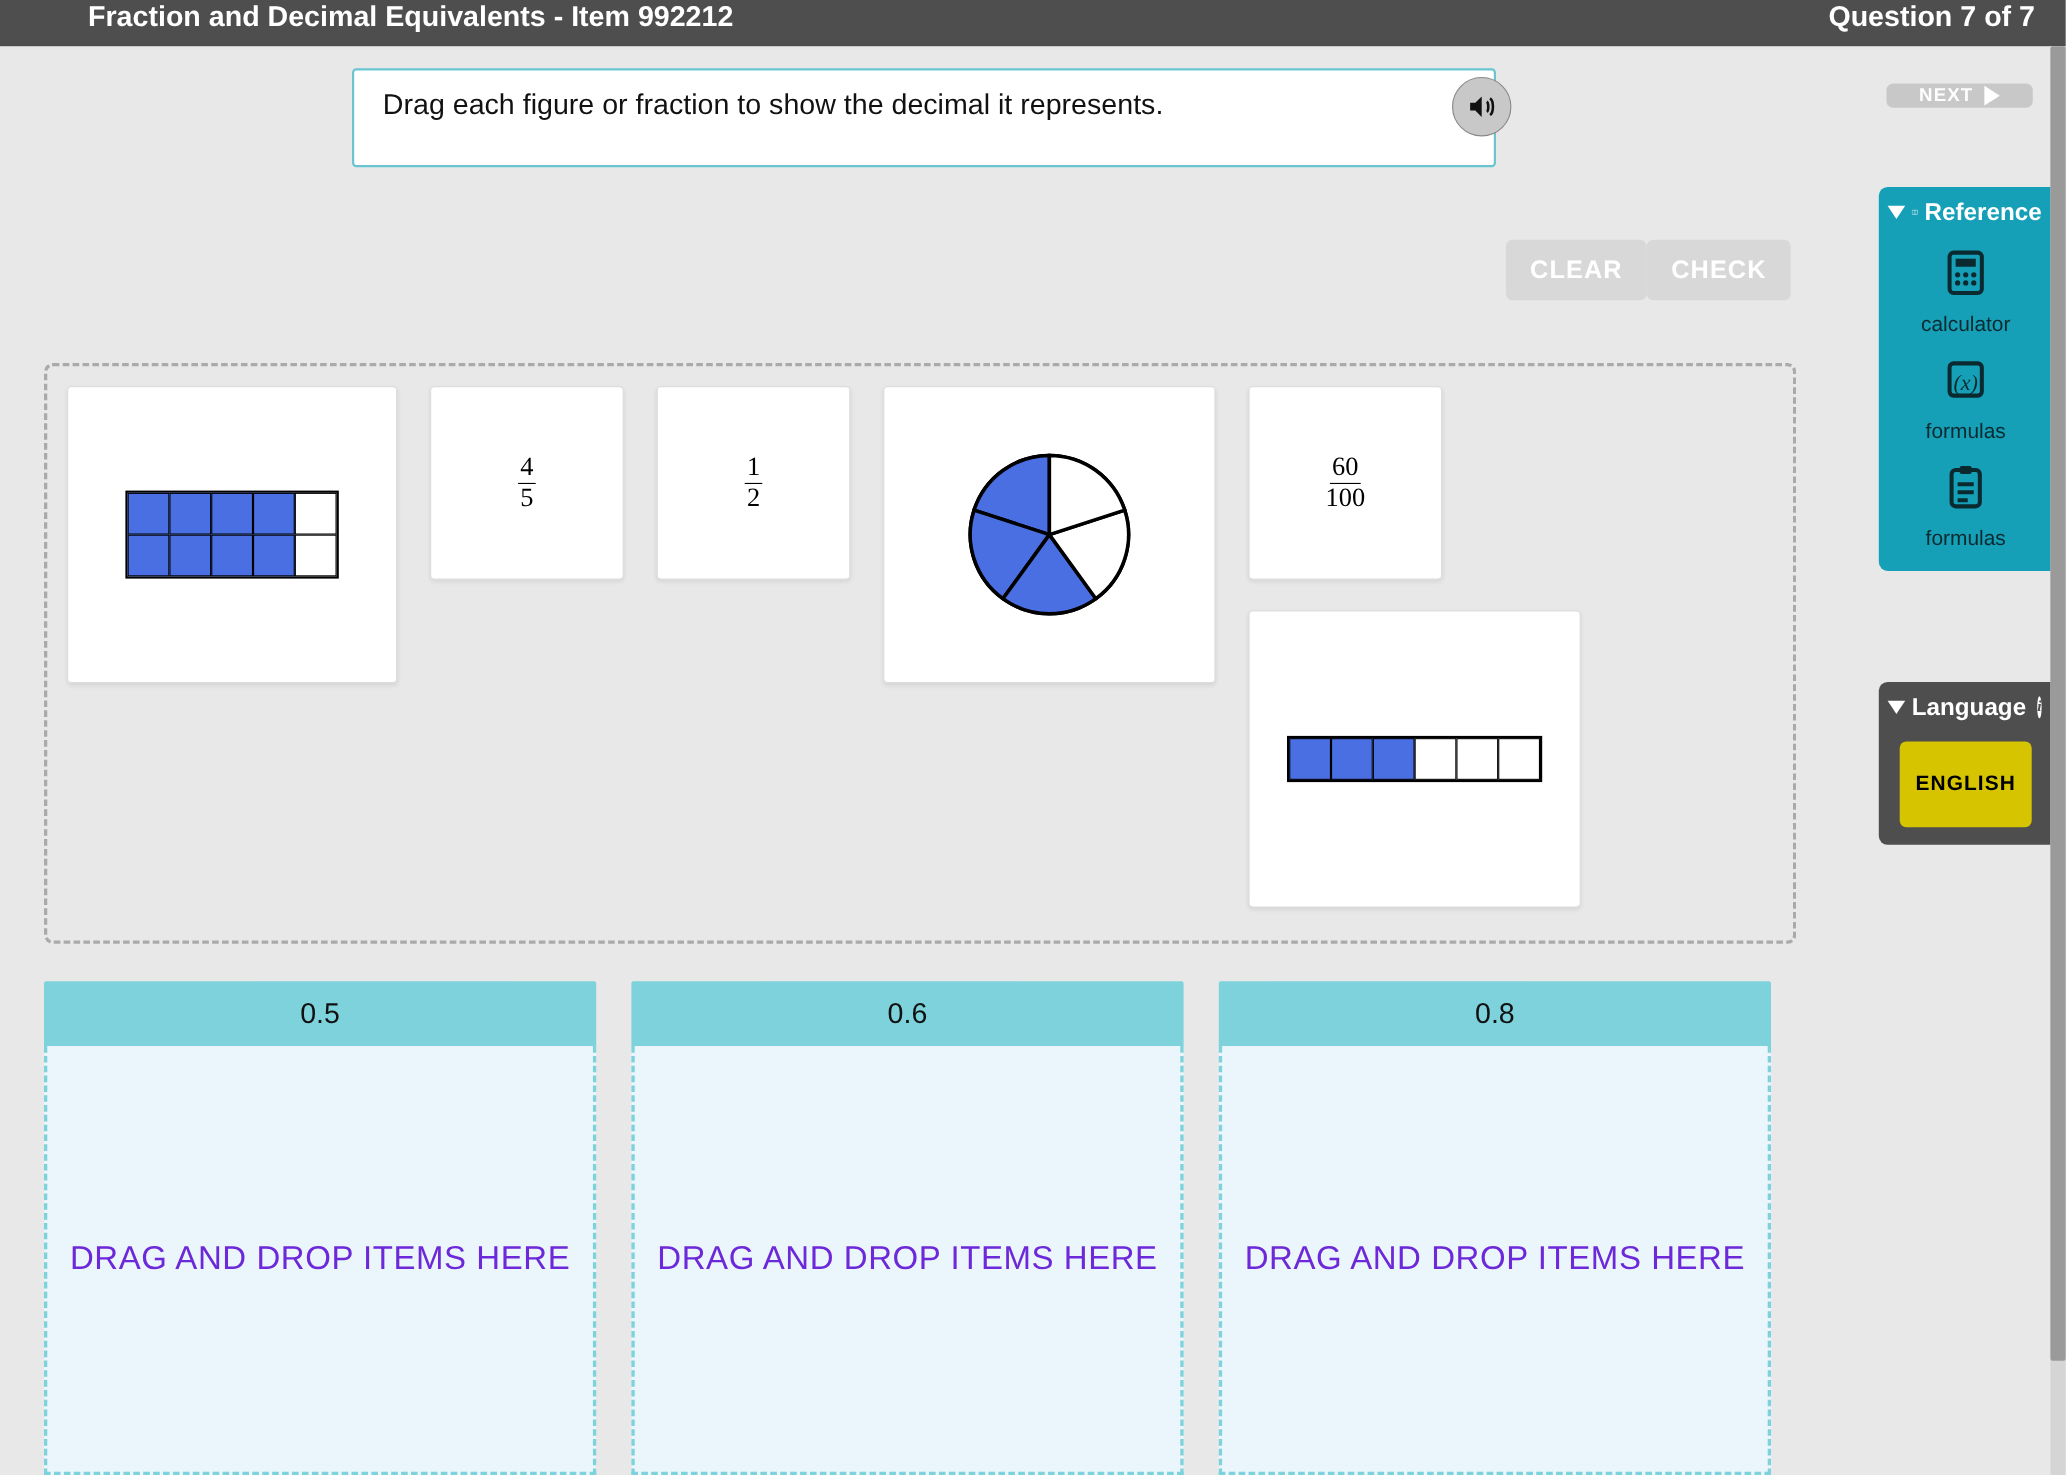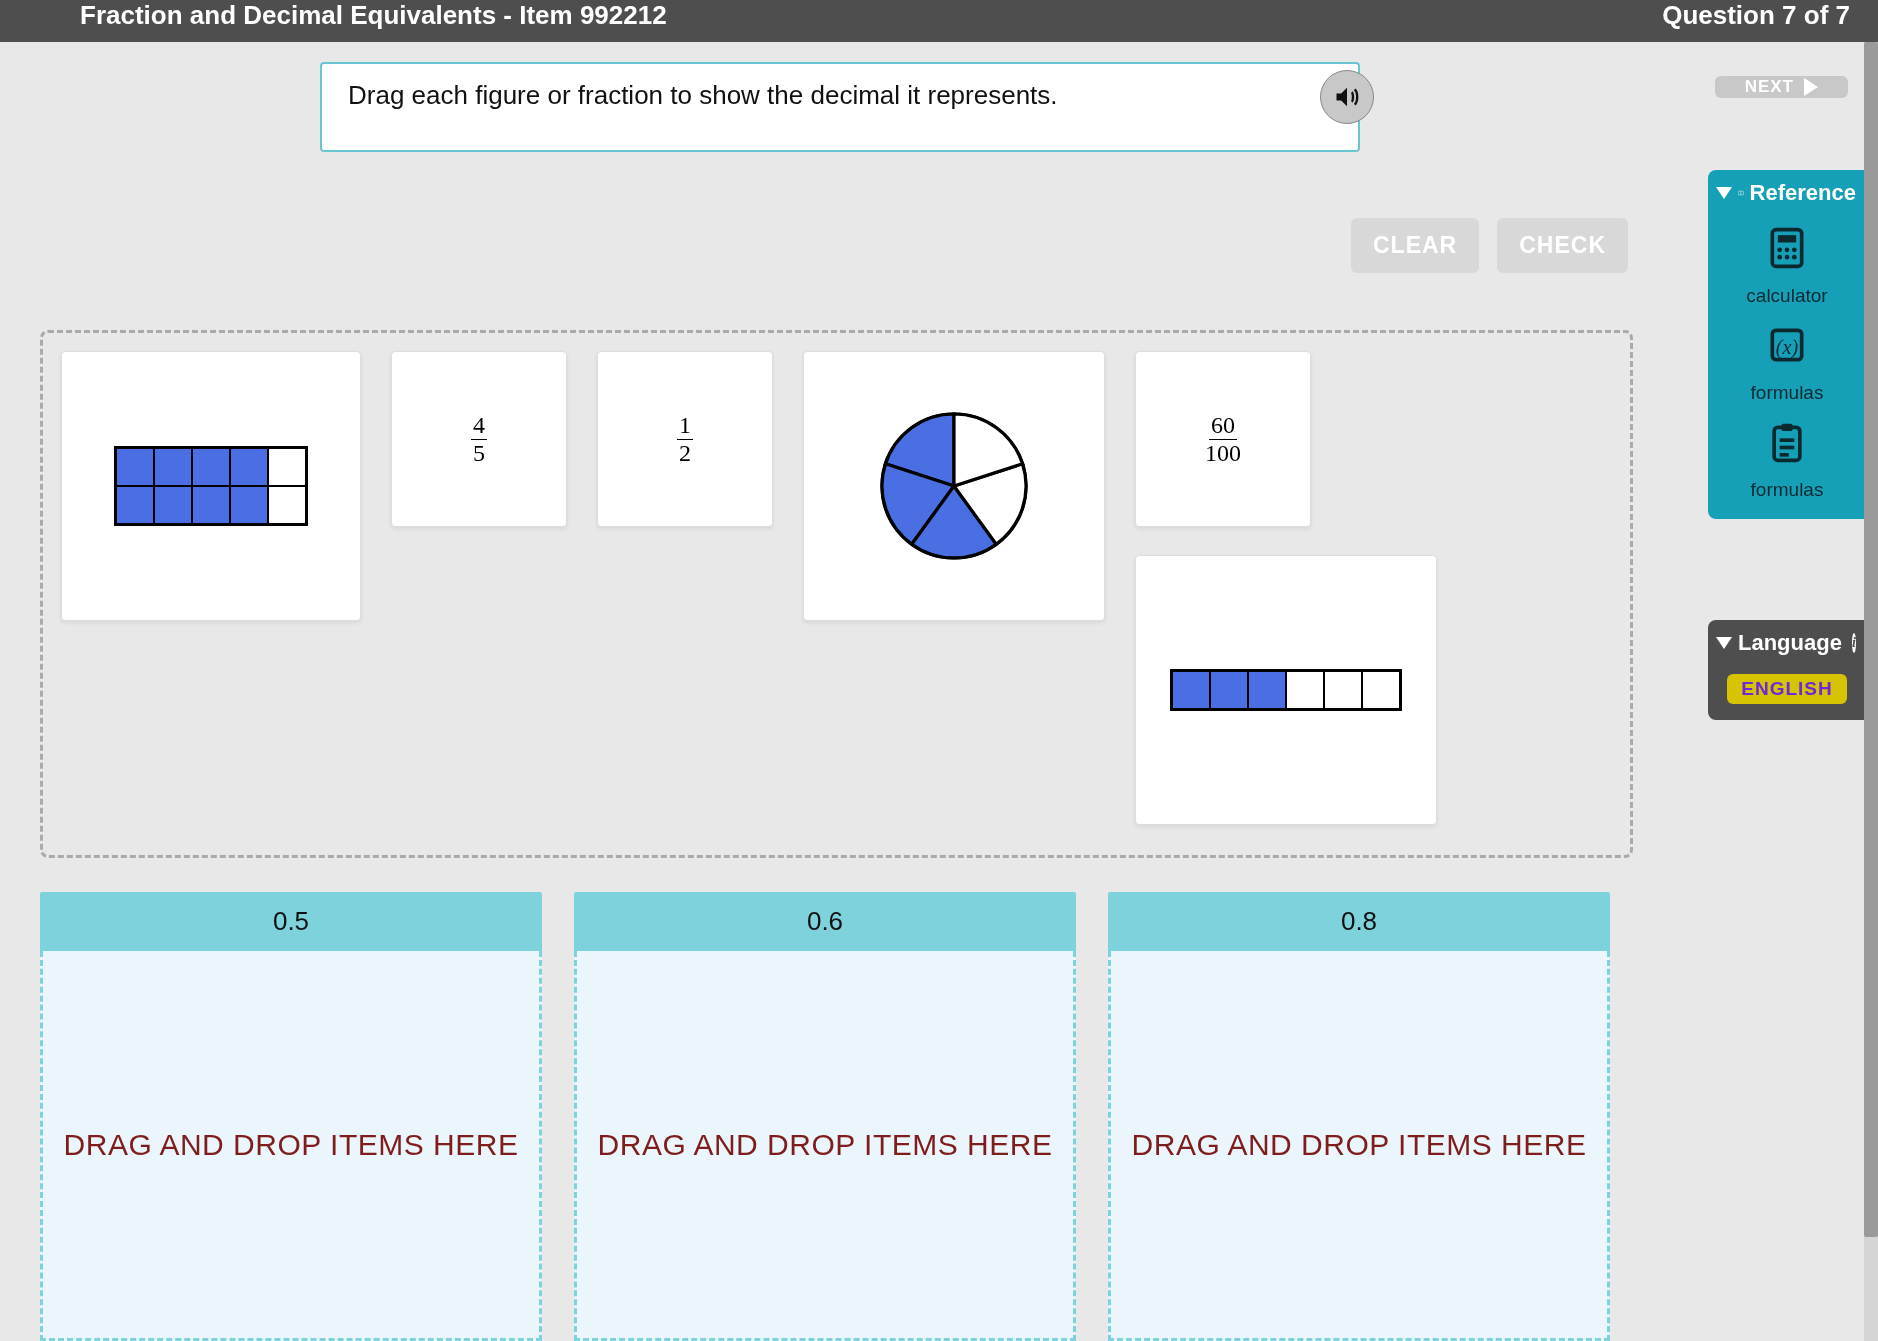--- a/index.html
+++ b/index.html
@@ -70,21 +70,20 @@
   align-items: center;
   gap: 10px;
   cursor: pointer;
 }
 .next-btn .tri { width: 0; height: 0; border-left: 14px solid #fff; border-top: 9px solid transparent; border-bottom: 9px solid transparent; }
 .action-row {
   position: absolute;
   right: 250px;
   top: 176px;
   display: flex;
-  gap: 18px;
 }
 .act-btn {
   background: #d8d8d8;
   color: #fff;
   font-weight: 700;
   font-size: 23px;
   padding: 14px 22px;
   border: none;
   border-radius: 6px;
   letter-spacing: 1px;
@@ -164,21 +163,21 @@
   background: #eaf6fb;
   border: 3px dashed #7dd2dc;
   border-top: none;
   height: 390px;
   display: flex;
   align-items: center;
   justify-content: center;
   text-align: center;
 }
 .drop-body .ph {
-  color: #7f1d1d;
+  color: #6d28d9;
   font-size: 30px;
   font-weight: 400;
   line-height: 1.45;
   letter-spacing: 0.5px;
 }
 
 
 .panel {
   position: absolute;
   right: 12px;
@@ -208,27 +207,27 @@
   cursor: pointer;
   font-size: 19px;
   color: #0a2a30;
 }
 .ref-item svg { width: 44px; height: 44px; }
 .panel-lang { top: 620px; background: #4e4e4e; padding-bottom: 16px; }
 .lang-btn {
   display: block;
   margin: 8px auto 0 auto;
   background: #d6c400;
-  color: #6d28d9;
+  color: #000000;
   font-weight: 700;
   font-size: 19px;
   letter-spacing: 1px;
   border: none;
   border-radius: 6px;
-  padding: 4px 14px;
+  padding: 28px 14px;
   cursor: pointer;
 }
 .info-circ {
   display: inline-flex; width: 20px; height: 20px; border-radius: 50%;
   background: #fff; color: #4e4e4e; font-style: italic; font-weight: 700;
   align-items: center; justify-content: center; font-size: 14px; margin-left: 4px;
   font-family: Georgia, serif;
 }
 .scrollbar {
   position: absolute;

